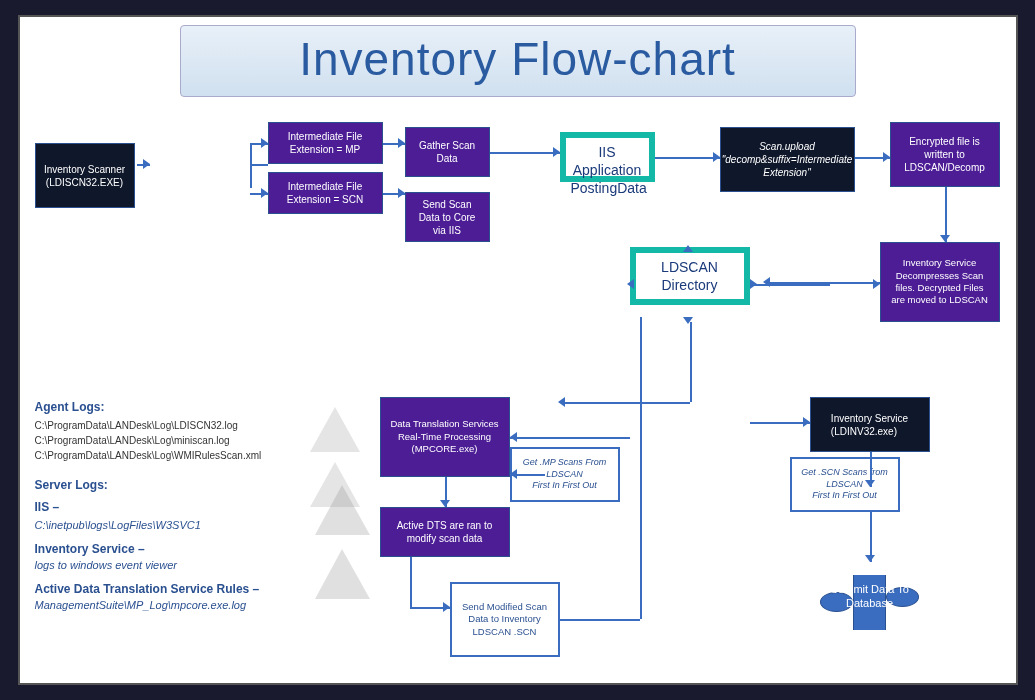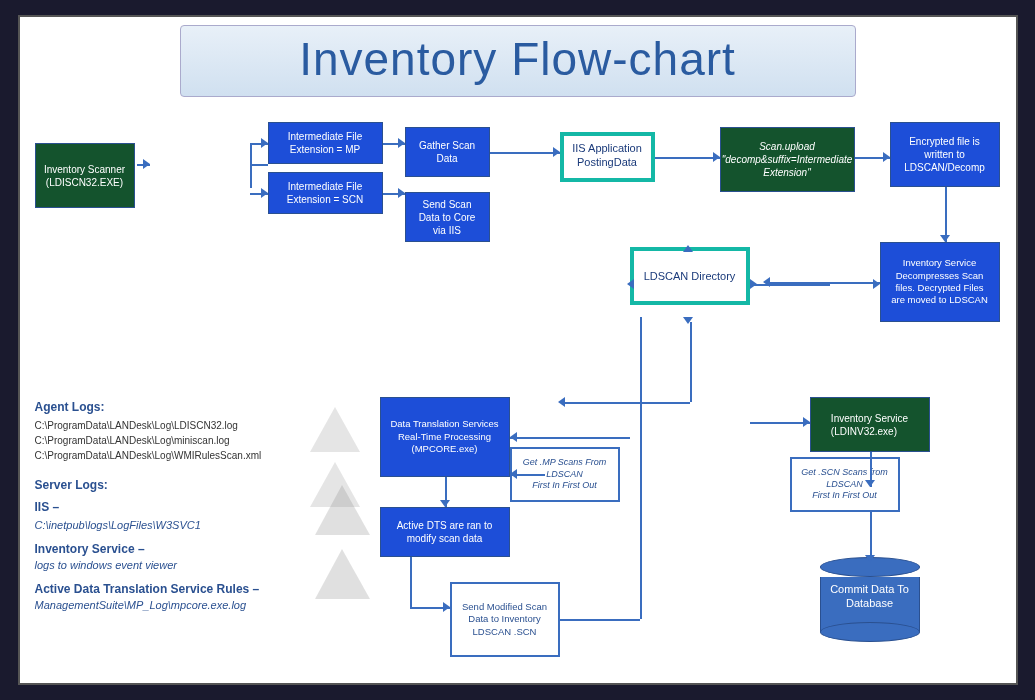--- a/index.html
+++ b/index.html
@@ -46,24 +46,24 @@
       background: #3a6dbf;
       color: white;
       border: 1px solid #2a5090;
       padding: 6px 8px;
       font-size: 11px;
       text-align: center;
       line-height: 1.3;
       position: absolute;
     }
     .box-dark {
-      background: #14532d;
+      background: #0f172a;
     }
     .box-light {
-      background: #1d4ed8;
+      background: #4c1d95;
     }
     .box-outline {
       background: white;
       color: #2a5090;
       border: 2px solid #3a6dbf;
     }
 
     
     .arrow {
       position: absolute;
@@ -117,21 +117,20 @@
       font-size: 10px;
       line-height: 1.4;
     }
 
     
     .cylinder {
       position: absolute;
       width: 100px;
       height: 90px;
       display: flex;
-      flex-direction: column;
       align-items: center;
     }
     .cylinder-top {
       width: 100px;
       height: 20px;
       background: #3a6dbf;
       border-radius: 50%;
       border: 1px solid #2a5090;
     }
     .cylinder-body {
@@ -159,23 +158,23 @@
       position: absolute;
       top: 25px;
       left: 0;
       right: 0;
       line-height: 1.3;
     }
 
     
     .iis-box {
       background: white;
-      border: 4px solid #14b8a6;
+      border: 6px solid #14b8a6;
       color: #1a3a7a;
-      font-size: 11px;
+      font-size: 14px;
       text-align: center;
       position: absolute;
       padding: 5px;
       line-height: 1.3;
     }
   </style>
 </head>
 <body>
 
 <div class="main-container">

